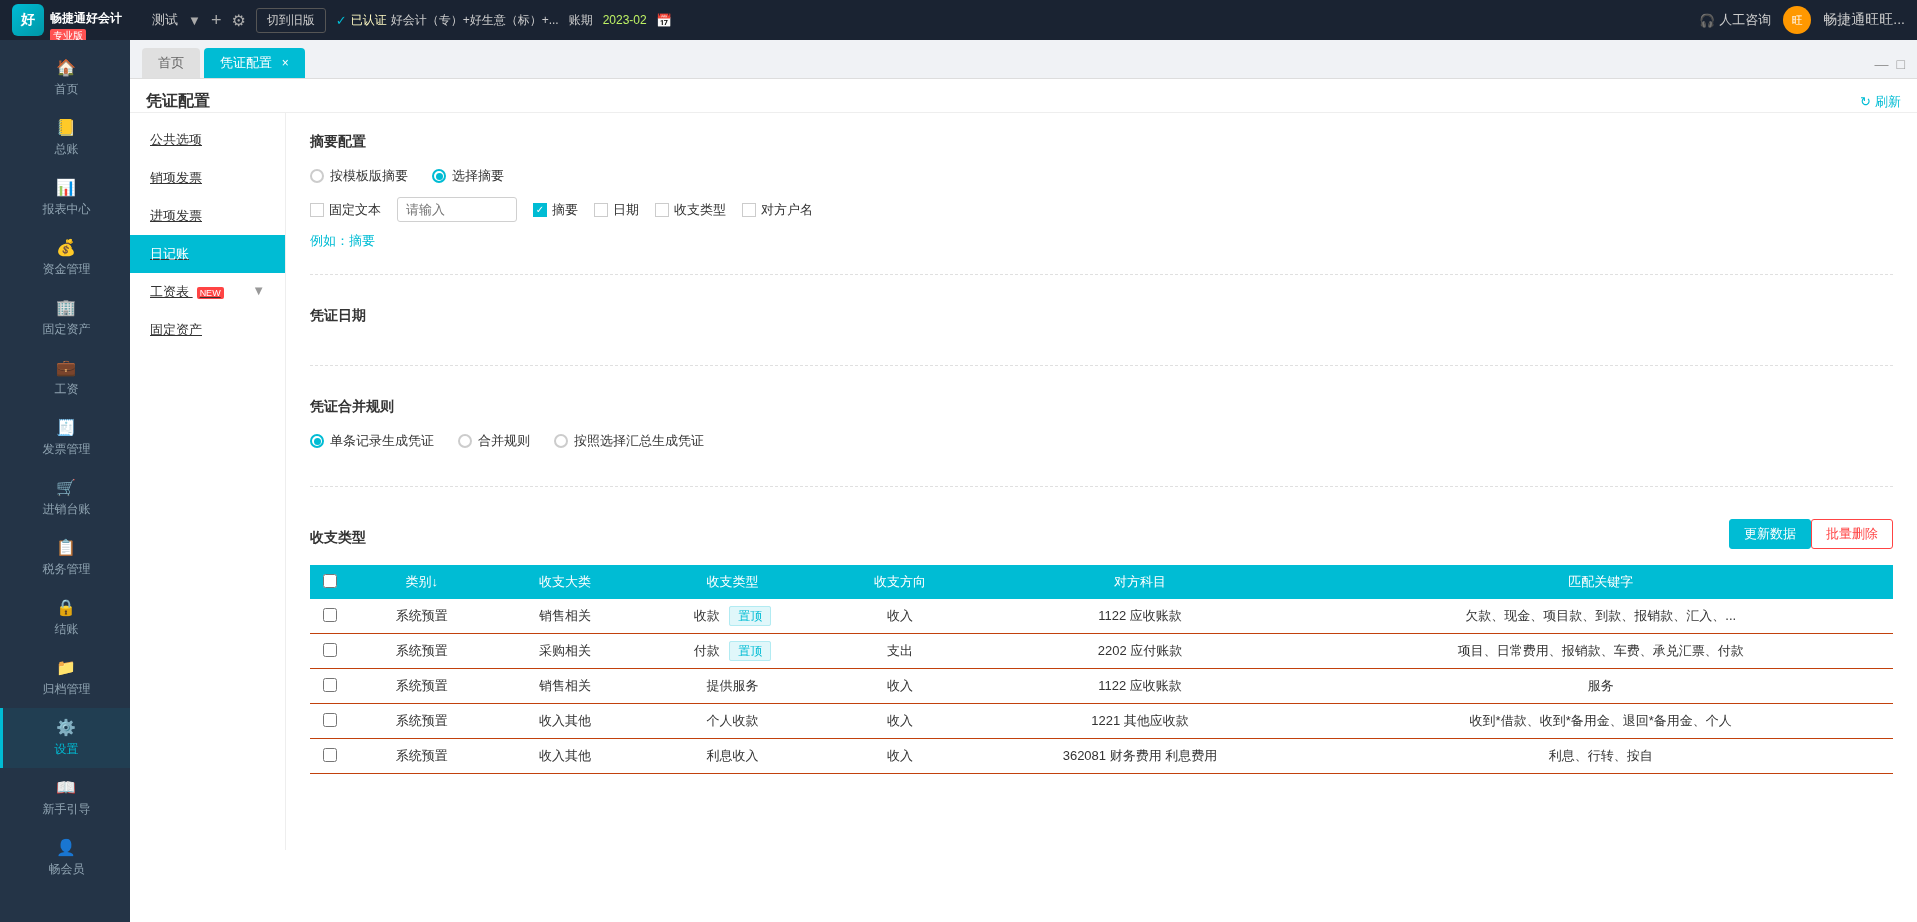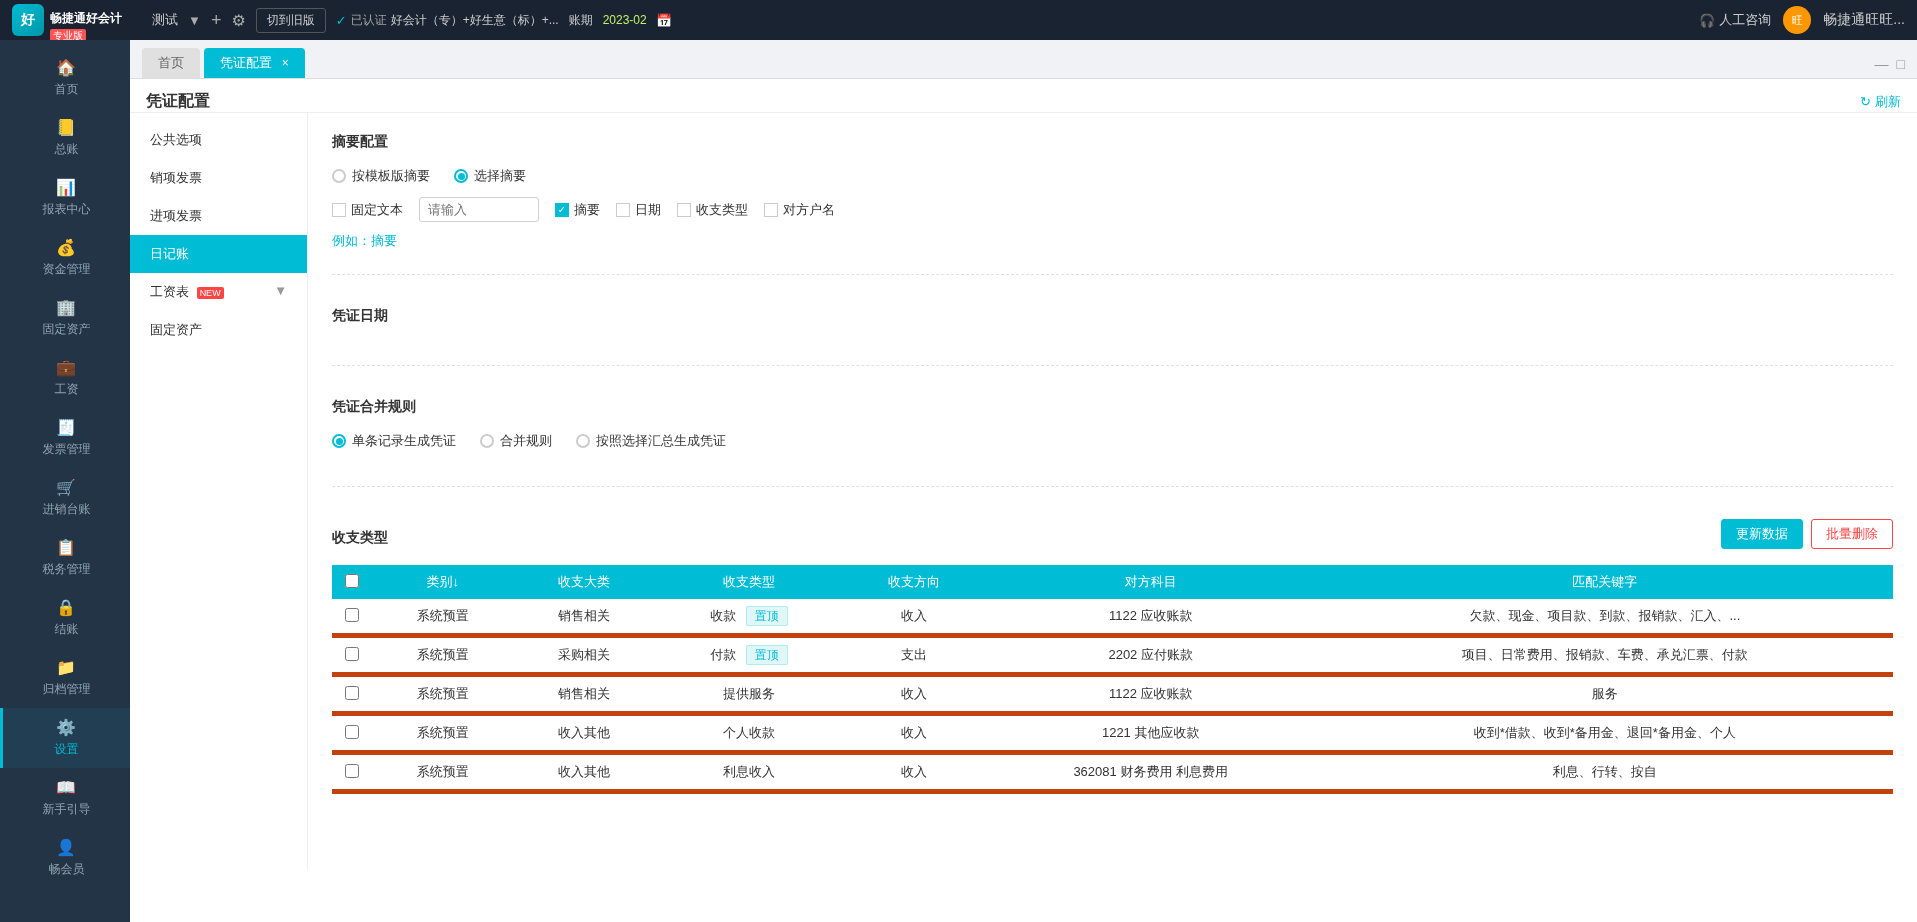--- a/index.html
+++ b/index.html
@@ -33,21 +33,21 @@
     .tab-item { padding: 6px 16px; border-radius: 4px 4px 0 0; background: #e0e0e0; color: #666; cursor: pointer; font-size: 13px; }
     .tab-item.active { background: #00bcd4; color: white; }
     .tab-close { margin-left: 6px; color: inherit; font-size: 12px; }
     .tab-bar-right { position: absolute; right: 12px; top: 50%; transform: translateY(-20%); display: flex; gap: 8px; }
     .tab-bar-btn { background: none; border: none; color: #999; cursor: pointer; font-size: 14px; }
     .page-title { font-size: 16px; font-weight: bold; color: #333; }
     .refresh-btn { display: flex; align-items: center; gap: 4px; color: #00bcd4; cursor: pointer; font-size: 13px; background: none; border: none; }
 
     
     .two-col { display: flex; gap: 0; flex: 1; }
-    .left-nav { width: 178px; background: white; border-right: 1px solid #eee; padding-top: 8px; flex-shrink: 0; }
+    .left-nav { width: 156px; background: white; border-right: 1px solid #eee; padding-top: 8px; flex-shrink: 0; text-decoration: underline; }
     .left-nav-item { padding: 10px 20px; color: #333; cursor: pointer; font-size: 13px; position: relative; }
     .left-nav-item.active { background: #00bcd4; color: white; }
     .left-nav-item .new-badge { background: #ff4444; color: white; font-size: 9px; padding: 1px 3px; border-radius: 2px; margin-left: 4px; vertical-align: middle; }
     .left-nav-item .arrow { float: right; color: #999; }
 
     
     .config-panel { flex: 1; padding: 20px 24px; overflow-y: auto; }
 
     
     .section { margin-bottom: 32px; border-bottom: 1px dashed #e0e0e0; padding-bottom: 24px; }
@@ -65,33 +65,33 @@
     .checkbox-row { display: flex; align-items: center; gap: 16px; margin-bottom: 10px; flex-wrap: wrap; }
     .checkbox-item { display: flex; align-items: center; gap: 5px; cursor: pointer; }
     .checkbox-box { width: 14px; height: 14px; border: 1px solid #ccc; background: white; display: flex; align-items: center; justify-content: center; flex-shrink: 0; }
     .checkbox-box.checked { background: #00bcd4; border-color: #00bcd4; color: white; font-size: 10px; }
     .text-input { border: 1px solid #d0d0d0; border-radius: 3px; padding: 4px 8px; width: 120px; color: #999; font-size: 13px; }
     .example-text { color: #00bcd4; font-size: 13px; margin-top: 4px; }
 
     
     .voucher-table { width: 100%; border-collapse: collapse; margin-top: 8px; }
     .voucher-table th { background: #00bcd4; color: white; padding: 8px 12px; text-align: center; font-weight: normal; font-size: 13px; }
-    .voucher-table td { padding: 8px 12px; text-align: center; border-bottom: 5px solid #c2410c; font-size: 13px; }
+    .voucher-table td { padding: 8px 12px; text-align: center; border-bottom: 1px solid #c2410c; font-size: 13px; }
     .table-header-row th:first-child { width: 40px; }
 
     
     .reset-tag { background: #e0f7fa; color: #00bcd4; border: 1px solid #b2ebf2; padding: 2px 8px; border-radius: 2px; font-size: 12px; cursor: pointer; }
 
     
     .action-btn { padding: 5px 14px; border-radius: 3px; cursor: pointer; font-size: 13px; border: 1px solid; }
     .btn-primary { background: #00bcd4; border-color: #00bcd4; color: white; }
     .btn-danger { background: white; border-color: #ff4444; color: #ff4444; }
 
     
-    .table-toolbar { display: flex; justify-content: flex-end; gap: 8px; margin-bottom: 8px; }
+    .table-toolbar { display: flex; justify-content: flex-end; gap: 0; margin-bottom: 8px; }
 
     
     .table-checkbox { width: 14px; height: 14px; border: 1px solid #ccc; background: white; cursor: pointer; }
 
     .page-wrapper { background: white; min-height: 100%; }
 
     .header-area { padding: 12px 16px 0; background: white; display: flex; align-items: center; justify-content: space-between; border-bottom: 1px solid #eee; }
   </style>
 </head>
 <body>
@@ -104,21 +104,21 @@
       <div><span class="logo-sub">专业版</span></div>
     </div>
   </div>
   <span style="color:#ccc;font-size:13px;">测试</span>
   <span style="color:#aaa;cursor:pointer;">▼</span>
   <span style="color:#aaa;font-size:18px;cursor:pointer;">+</span>
   <span style="color:#aaa;font-size:16px;cursor:pointer;">⚙</span>
   <button class="top-bar-switch-btn">切到旧版</button>
   <div class="top-bar-status">
     <span style="color:#00bcd4;font-size:13px;">✓</span>
-    <span style="color:#a3a3a3;font-size:12px;">已认证</span>
+    <span style="color:#fef9c3;font-size:12px;">已认证</span>
     <span style="color:#ccc;font-size:12px;">好会计（专）+好生意（标）+...</span>
   </div>
   <span style="color:#ccc;font-size:12px;">账期</span>
   <span style="color:#bef264;font-size:12px;">2023-02</span>
   <span style="color:#aaa;cursor:pointer;">📅</span>
   <div class="top-bar-right">
     <div class="consult-btn">
       <span>🎧</span>
       <span>人工咨询</span>
     </div>

